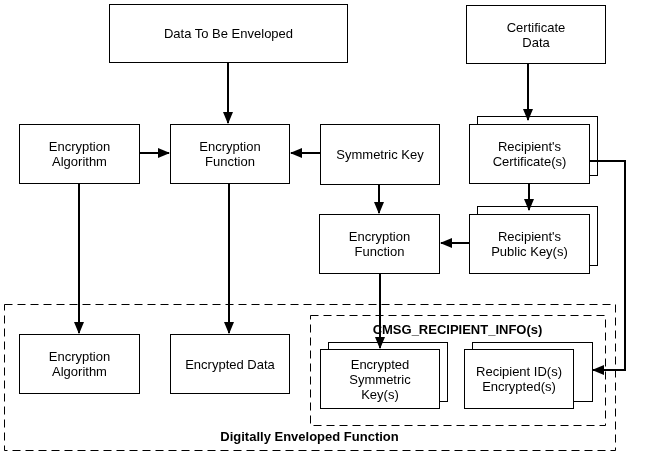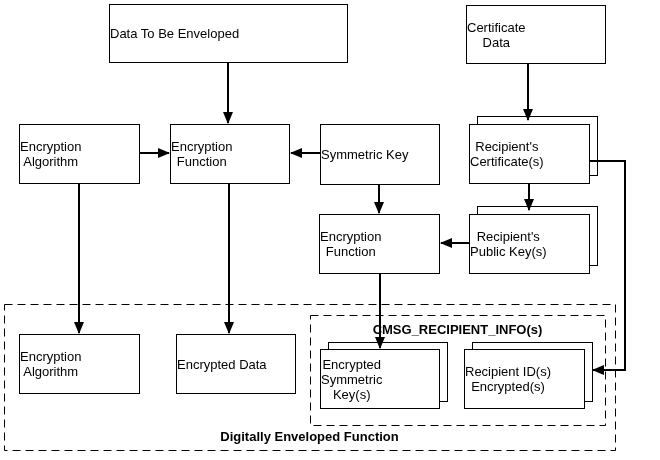--- a/index.html
+++ b/index.html
@@ -18,21 +18,21 @@
     color: #000000;
     overflow: hidden;
   }
   .box {
     position: absolute;
     box-sizing: border-box;
     border: 1px solid #000000;
     background: #ffffff;
     display: flex;
     align-items: center;
-    justify-content: flex-start;
+    justify-content: center;
     text-align: center;
     z-index: 2;
   }
   .box.stack-layer {
     z-index: 1;
   }
   .overlay {
     position: absolute;
     left: 0;
     top: 0;
@@ -107,33 +107,33 @@
     </div>
   </div>
 
   <div class="box" style="left:19px;top:334px;width:121px;height:60px">
     <div>
       <div>Encryption</div>
       <div>Algorithm</div>
     </div>
   </div>
 
-  <div class="box" style="left:176px;top:334px;width:120px;height:60px">
+  <div class="box" style="left:170px;top:334px;width:120px;height:60px">
     <div>Encrypted Data</div>
   </div>
 
   <div class="box" style="left:320px;top:349px;width:120px;height:60px">
     <div>
       <div>Encrypted</div>
       <div>Symmetric</div>
       <div>Key(s)</div>
     </div>
   </div>
 
-  <div class="box" style="left:464px;top:349px;width:121px;height:60px">
+  <div class="box" style="left:464px;top:349px;width:110px;height:60px">
     <div>
       <div>Recipient ID(s)</div>
       <div>Encrypted(s)</div>
     </div>
   </div>
 
   <div class="container-label" style="left:310px;top:322px;width:295px">CMSG_RECIPIENT_INFO(s)</div>
 
   <div class="container-label" style="left:4px;top:429px;width:611px">Digitally Enveloped Function</div>
 

